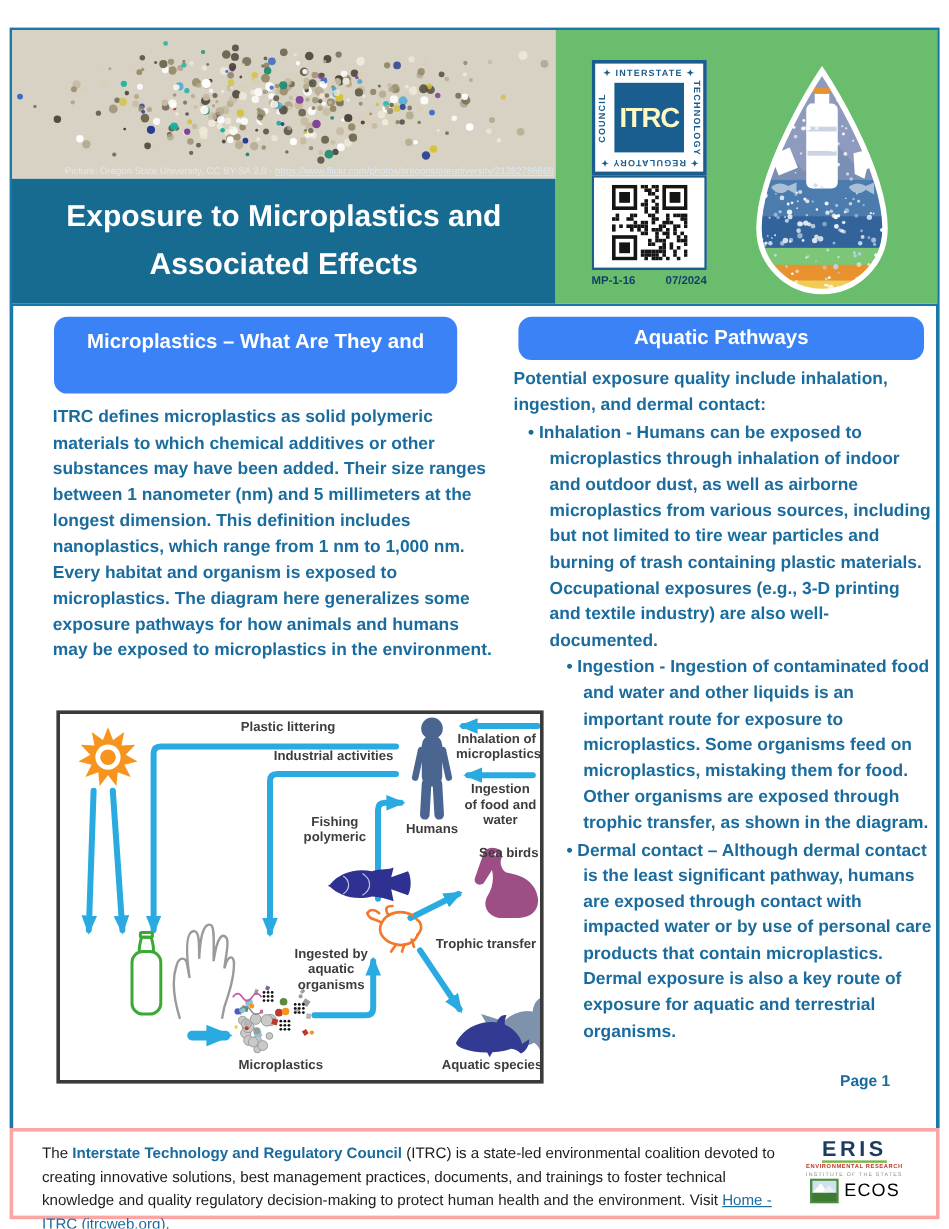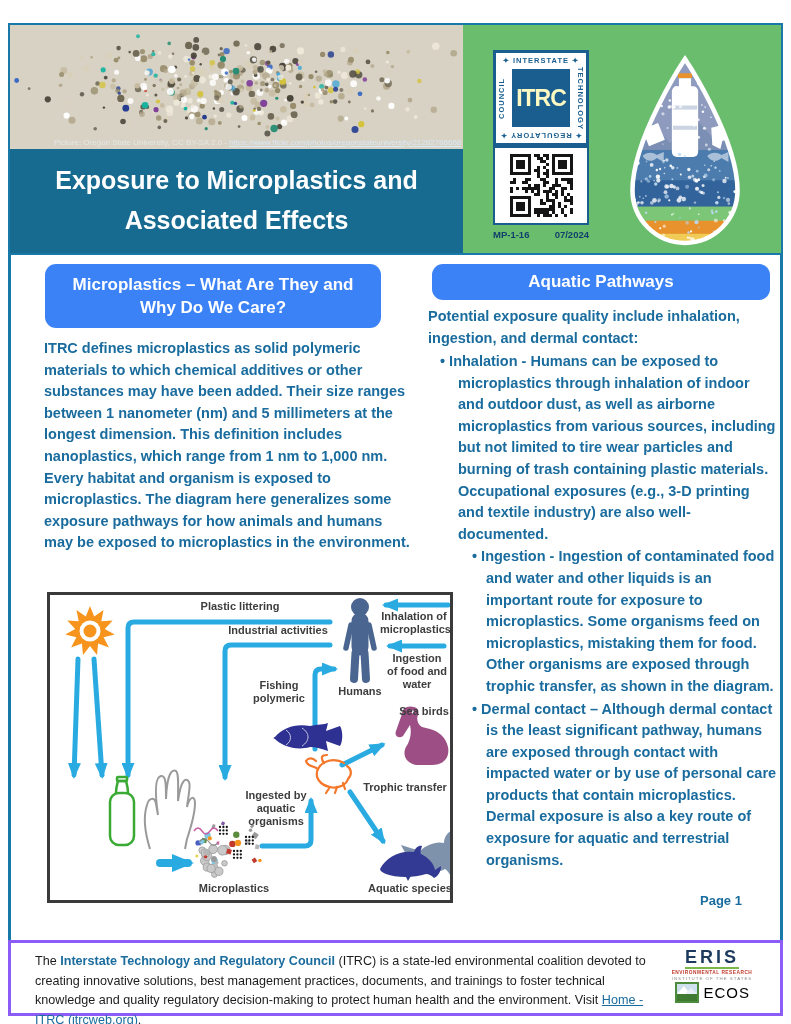--- a/index.html
+++ b/index.html
@@ -40,21 +40,21 @@
   .bullets{position:absolute;left:428px;top:351px;width:350px;font-size:14.5px;line-height:21.6px;}
   .b1{padding-left:30px;text-indent:-18px;margin-bottom:1px;}
   .b2{margin-left:42px;padding-left:16px;text-indent:-14px;margin-bottom:1px;}
   .b1::before,.b2::before{content:"• ";}
   .pagenum{position:absolute;left:700px;top:893px;width:60px;font-size:13px;font-weight:bold;color:#1A6C9E;}
   
   .diagram{position:absolute;left:47px;top:592px;width:400px;height:305px;border:3px solid #3A3A3A;background:#fff;}
   .diagram svg{position:absolute;left:0;top:0;}
   .dlab{position:absolute;font-size:11px;font-weight:bold;color:#3D3D3D;line-height:1.18;text-align:center;}
   
-  .footer{position:absolute;left:8px;top:940px;width:775px;height:76px;border:3px solid #8b5cf6;box-sizing:border-box;background:#fff;}
+  .footer{position:absolute;left:8px;top:940px;width:775px;height:76px;border:3px solid #fca5a5;box-sizing:border-box;background:#fff;}
   .ftext{position:absolute;left:24px;top:9px;width:618px;font-size:12.6px;line-height:19.5px;color:#1c1c1c;}
   .ftext .org{color:#1A6C9E;font-weight:bold;}
   .ftext a{color:#1A6C9E;text-decoration:underline;}
   .eris{position:absolute;right:26px;top:5px;width:84px;text-align:center;line-height:1;}
   .eris .big{font-size:18px;font-weight:bold;color:#1D3B5E;letter-spacing:3px;border-bottom:2px solid #7AB648;display:inline-block;padding-bottom:1px;}
   .eris .s1{font-size:4.8px;font-weight:bold;color:#C0392B;letter-spacing:.5px;margin-top:2px;}
   .eris .s2{font-size:4.4px;color:#8a8a8a;letter-spacing:1px;margin-top:1px;}
   .ecos{position:absolute;right:30px;top:39px;display:flex;align-items:center;gap:4px;}
   .ecos .txt{font-family:Liberation Sans, sans-serif;font-size:15px;color:#000000;letter-spacing:1px;}
 </style>
@@ -835,21 +835,20 @@
         </svg>
       </div>
     </div>
   </div>
 
   <div class="sideborder" style="left:8px"></div>
   <div class="sideborder" style="left:780px"></div>
 
   <div class="hdr hdrL">
     <div>Microplastics – What Are They and</div>
-    <div>Why Do We Care?</div>
   </div>
   <div class="bodyL blue">ITRC defines microplastics as solid polymeric materials to which chemical additives or other substances may have been added. Their size ranges between 1 nanometer (nm) and 5 millimeters at the longest dimension. This definition includes nanoplastics, which range from 1 nm to 1,000 nm. Every habitat and organism is exposed to microplastics. The diagram here generalizes some exposure pathways for how animals and humans may be exposed to microplastics in the environment.</div>
 
   <div class="diagram">
     <svg width="400" height="305" viewBox="0 0 400 305">
       <defs>
         <marker id="ah" markerUnits="userSpaceOnUse" markerWidth="16" markerHeight="13" refX="12" refY="6.5" orient="auto">
           <path d="M0,0 L16,6.5 L0,13 Z" fill="#29ABE2"></path>
           </marker>
         <marker id="ah2" markerUnits="userSpaceOnUse" markerWidth="22" markerHeight="18" refX="16" refY="9" orient="auto">

